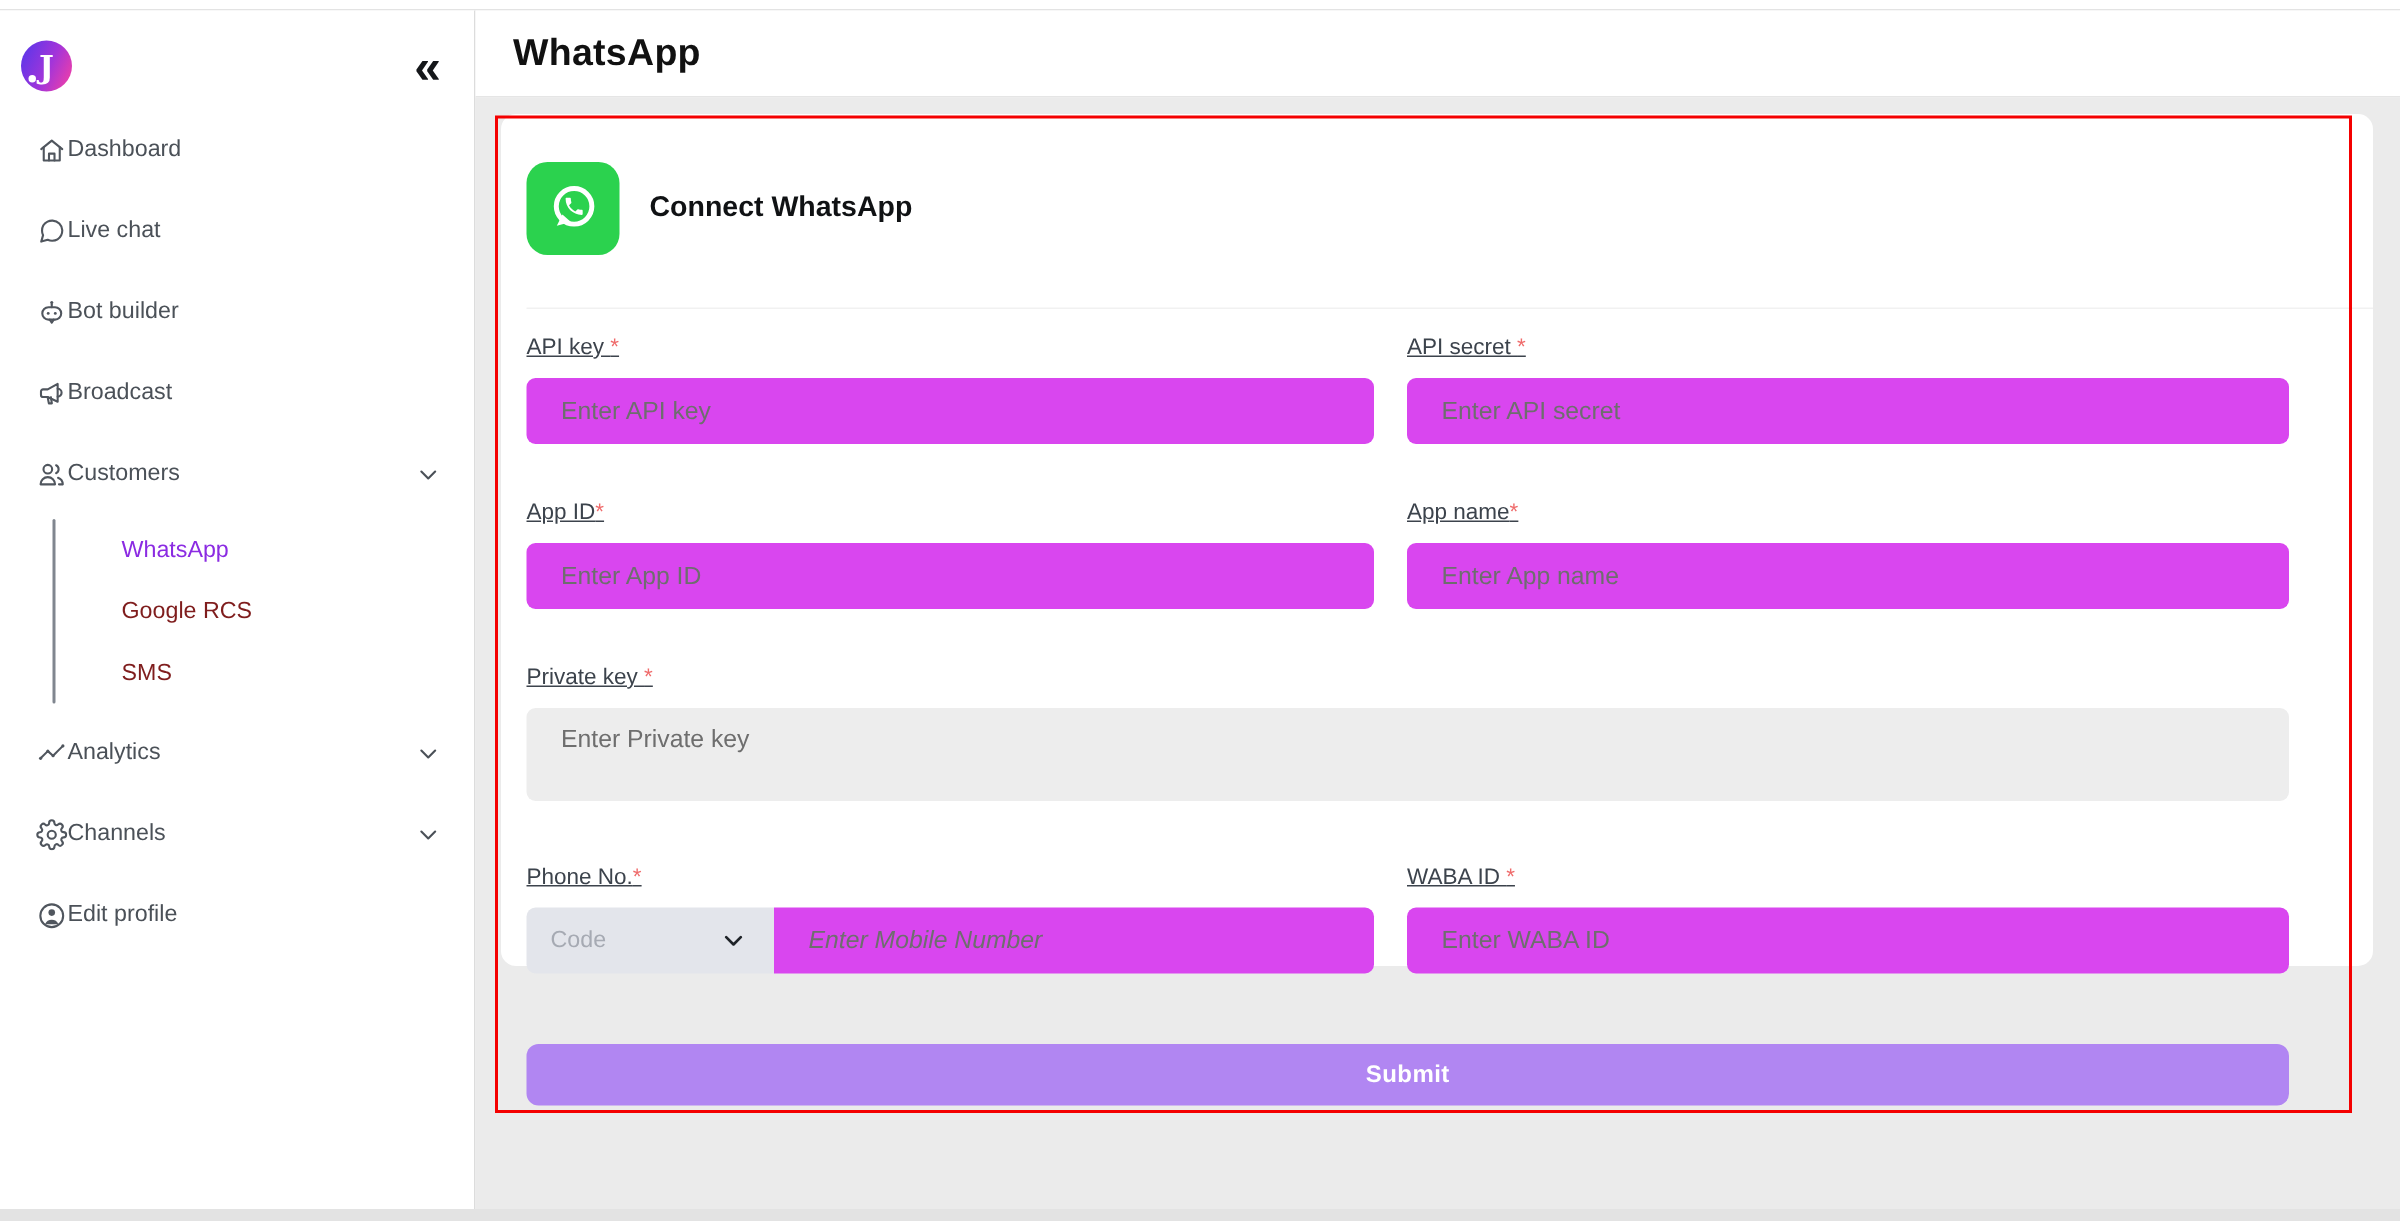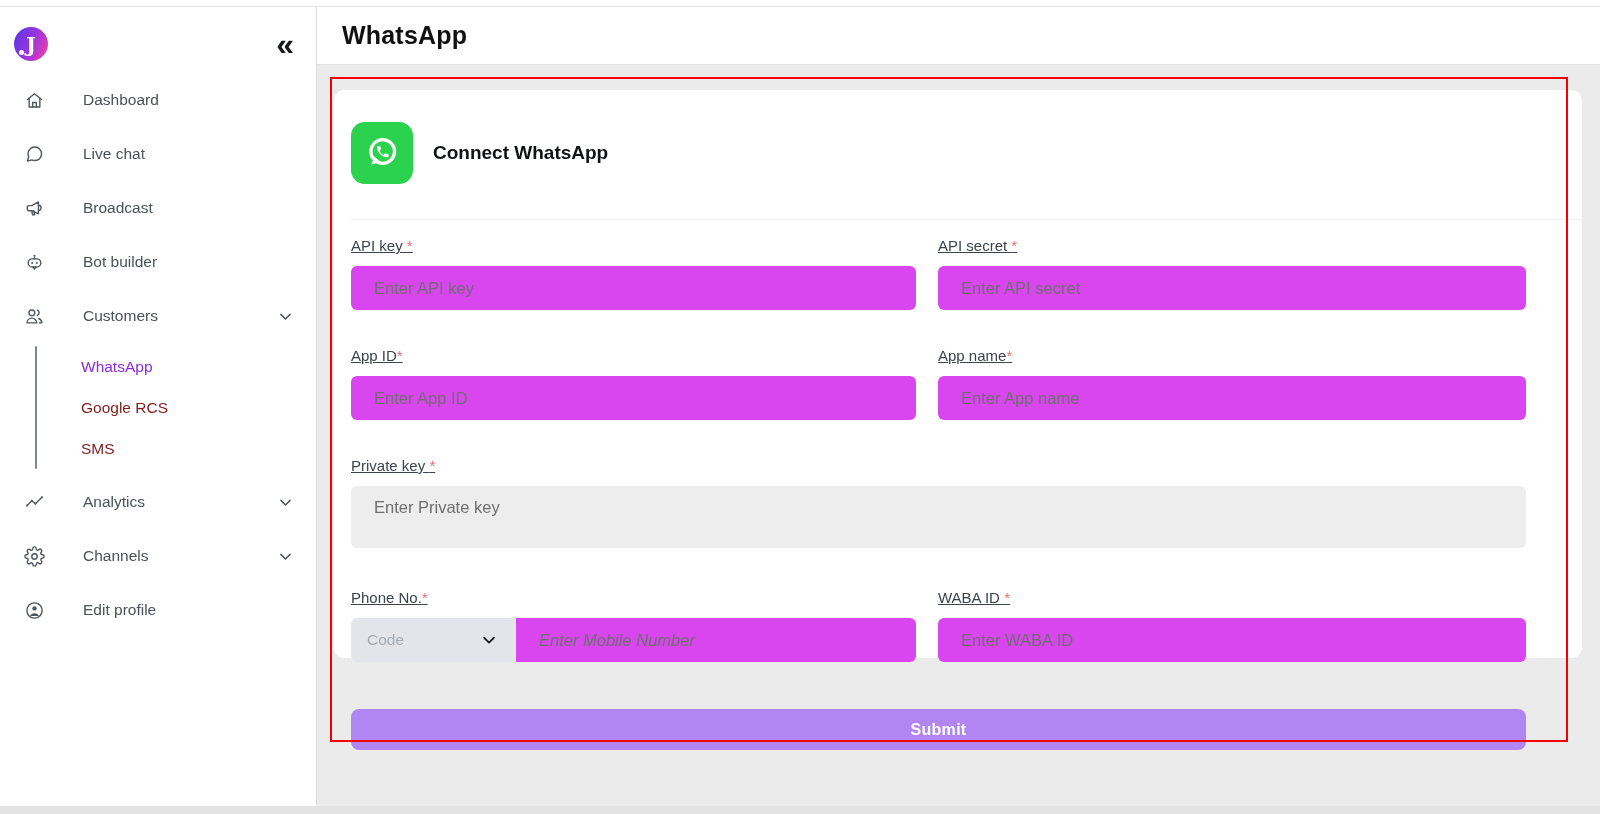--- a/index.html
+++ b/index.html
@@ -12,35 +12,35 @@
   .side-top { display:flex; align-items:center; justify-content:space-between; padding:20px 22px 0 14px; }
   .logo { width:34px; height:34px; border-radius:50%; background:linear-gradient(115deg,#5a36ea 5%,#a335d9 55%,#f23fa6 95%);
           color:#fff; display:flex; align-items:center; justify-content:center;
           font-family:"DejaVu Serif", serif; font-size:21px; font-weight:bold; position:relative; cursor:pointer; }
   .logo::after { content:""; position:absolute; left:5px; bottom:6px; width:5px; height:5px; border-radius:50%; background:#fff; }
   .collapse { font-size:32px; line-height:28px; color:#15171a; font-weight:600; cursor:pointer; }
   .nav { margin-top:12px; }
   .nav-item { display:flex; align-items:center; height:54px; padding:0 22px 0 24px; cursor:pointer; }
   .nav-icon { width:21px; height:21px; color:#50565e; flex-shrink:0; }
   .nav-icon svg { width:21px; height:21px; display:block; }
-  .nav-label { margin-left:38px; font-size:15.5px; color:#4b5158; flex:1; }
+  .nav-label { font-size:15.5px; color:#4b5158; flex:1; }
   .nav-chev { width:17px; height:17px; color:#4b5158; }
   .nav-chev svg { width:17px; height:17px; display:block; }
   .sub-group { display:flex; padding-left:35px; margin:3px 0 6px; }
   .sub-rail { width:2px; background:#80868f; border-radius:1px; }
   .sub-items { padding-left:44px; }
   .sub-item { height:41px; display:flex; align-items:center; font-size:15.5px; color:#7f1d1d; cursor:pointer; }
   .sub-item.active { color:#8b2be2; }
 
   
   .main { flex:1; background:#ebebeb; position:relative; }
   .main-header { height:58px; background:#fff; border-bottom:1px solid #e5e5e5; display:flex; align-items:center; padding-left:25px; }
   .page-title { font-size:25px; font-weight:bold; color:#111; letter-spacing:.2px; }
 
-  .card { position:absolute; left:17px; top:83px; width:1248px; height:568px; background:#fff; border-radius:10px; }
+  .card { position:absolute; left:17px; top:69px; width:1248px; height:568px; background:#fff; border-radius:10px; }
   .annotation-box { position:absolute; left:13px; top:70px; width:1238px; height:665px; border:2px solid #f40000; pointer-events:none; z-index:6; }
 
   .card-head { padding:32px 0 0 17px; }
   .head-row { display:flex; align-items:center; }
   .wa-badge { width:62px; height:62px; border-radius:14px; background:#2bd24e; display:flex; align-items:center; justify-content:center; }
   .wa-badge svg { width:46px; height:46px; display:block; }
   .connect-title { margin-left:20px; font-size:19px; font-weight:bold; color:#101214; }
   .divider { height:1px; background:#f1f1f1; margin-top:35px; }
 
   .card-body { padding:17px 56px 0 17px; }
@@ -93,40 +93,40 @@
           <svg viewBox="0 0 24 24" fill="none" stroke="currentColor" stroke-width="1.6" stroke-linecap="round" stroke-linejoin="round">
               <path d="M20 11.3a7.6 7.6 0 0 1-.8 3.4 7.7 7.7 0 0 1-6.9 4.2 7.6 7.6 0 0 1-3.4-.8L4 19.5l1.4-4.9a7.6 7.6 0 0 1-.8-3.4 7.7 7.7 0 0 1 4.2-6.9 7.6 7.6 0 0 1 3.4-.8h.5a7.7 7.7 0 0 1 7.3 7.3v.5z"></path>
             </svg>
         </span>
         <span class="nav-label">Live chat</span>
       </div>
 
       <div class="nav-item">
         <span class="nav-icon">
           <svg viewBox="0 0 24 24" fill="none" stroke="currentColor" stroke-width="1.6" stroke-linecap="round" stroke-linejoin="round">
-              <path d="M16.5 4.5v13.6l-7.6-3.6H5.4A1.6 1.6 0 0 1 3.8 12.9v-2.6a1.6 1.6 0 0 1 1.6-1.6h3.5z"></path>
-              <path d="M8.9 14.7l.9 4.6h2.3l-.8-4.7"></path>
-              <path d="M16.5 8.2a3 3 0 0 1 0 6"></path>
-            </svg>
-        </span>
-        <span class="nav-label">Broadcast</span>
-      </div>
-
-      <div class="nav-item">
-        <span class="nav-icon">
-          <svg viewBox="0 0 24 24" fill="none" stroke="currentColor" stroke-width="1.6" stroke-linecap="round" stroke-linejoin="round">
               <circle cx="12" cy="4.2" r="1.2" fill="currentColor" stroke="none"></circle>
               <path d="M12 5.6v2.2"></path>
               <rect x="4.8" y="7.8" width="14.4" height="9.4" rx="4.7"></rect>
               <circle cx="9.3" cy="12.5" r="1.1" fill="currentColor" stroke="none"></circle>
               <circle cx="14.7" cy="12.5" r="1.1" fill="currentColor" stroke="none"></circle>
               <path d="M10.5 17.2l1.5 2.3 1.5-2.3"></path>
             </svg>
         </span>
         <span class="nav-label">Bot builder</span>
+      </div>
+
+      <div class="nav-item">
+        <span class="nav-icon">
+          <svg viewBox="0 0 24 24" fill="none" stroke="currentColor" stroke-width="1.6" stroke-linecap="round" stroke-linejoin="round">
+              <path d="M16.5 4.5v13.6l-7.6-3.6H5.4A1.6 1.6 0 0 1 3.8 12.9v-2.6a1.6 1.6 0 0 1 1.6-1.6h3.5z"></path>
+              <path d="M8.9 14.7l.9 4.6h2.3l-.8-4.7"></path>
+              <path d="M16.5 8.2a3 3 0 0 1 0 6"></path>
+            </svg>
+        </span>
+        <span class="nav-label">Broadcast</span>
       </div>
 
       <div class="nav-item">
         <span class="nav-icon">
           <svg viewBox="0 0 24 24" fill="none" stroke="currentColor" stroke-width="1.6" stroke-linecap="round" stroke-linejoin="round">
               <circle cx="9" cy="7.8" r="3.3"></circle>
               <path d="M3.5 19.3a5.5 5.5 0 0 1 11 0z"></path>
               <path d="M15.3 4.8a3.3 3.3 0 0 1 0 6"></path>
               <path d="M16.8 14.3a5.5 5.5 0 0 1 3.6 5h-2.9"></path>
             </svg>

